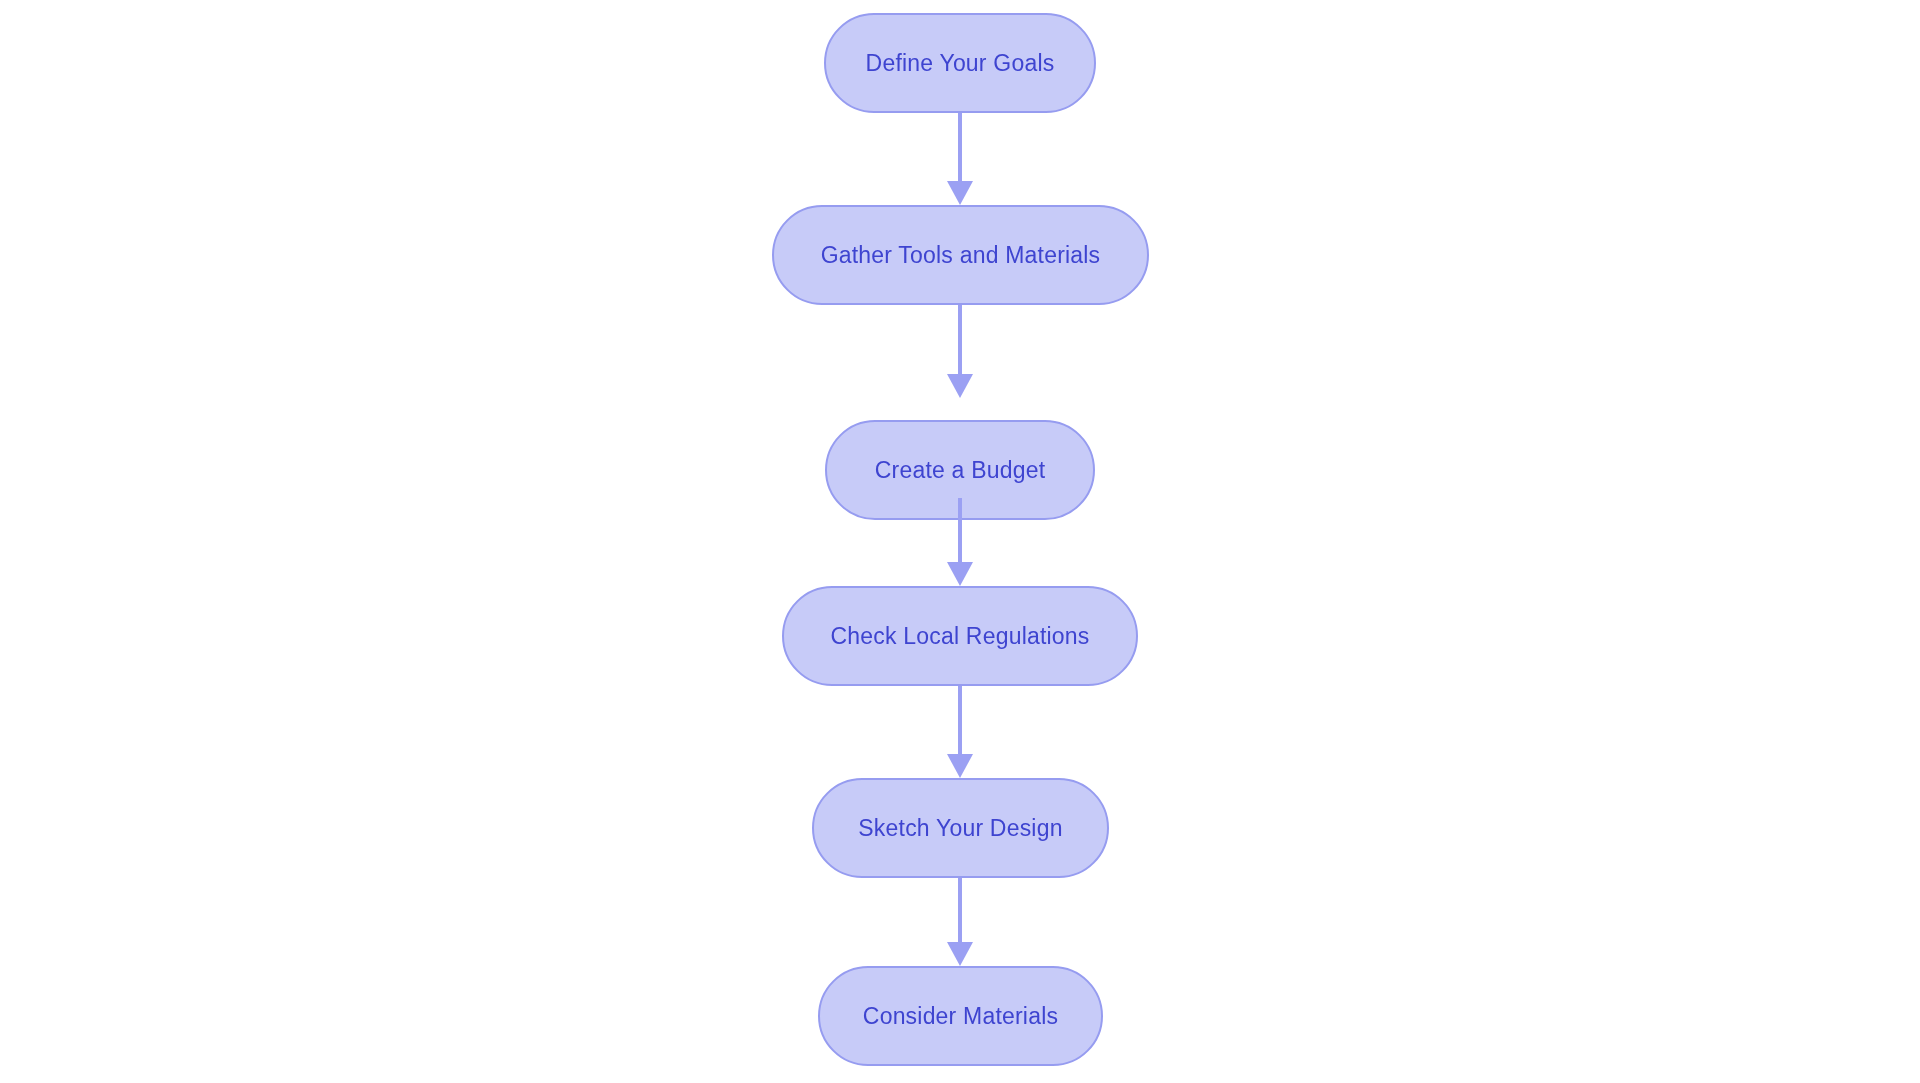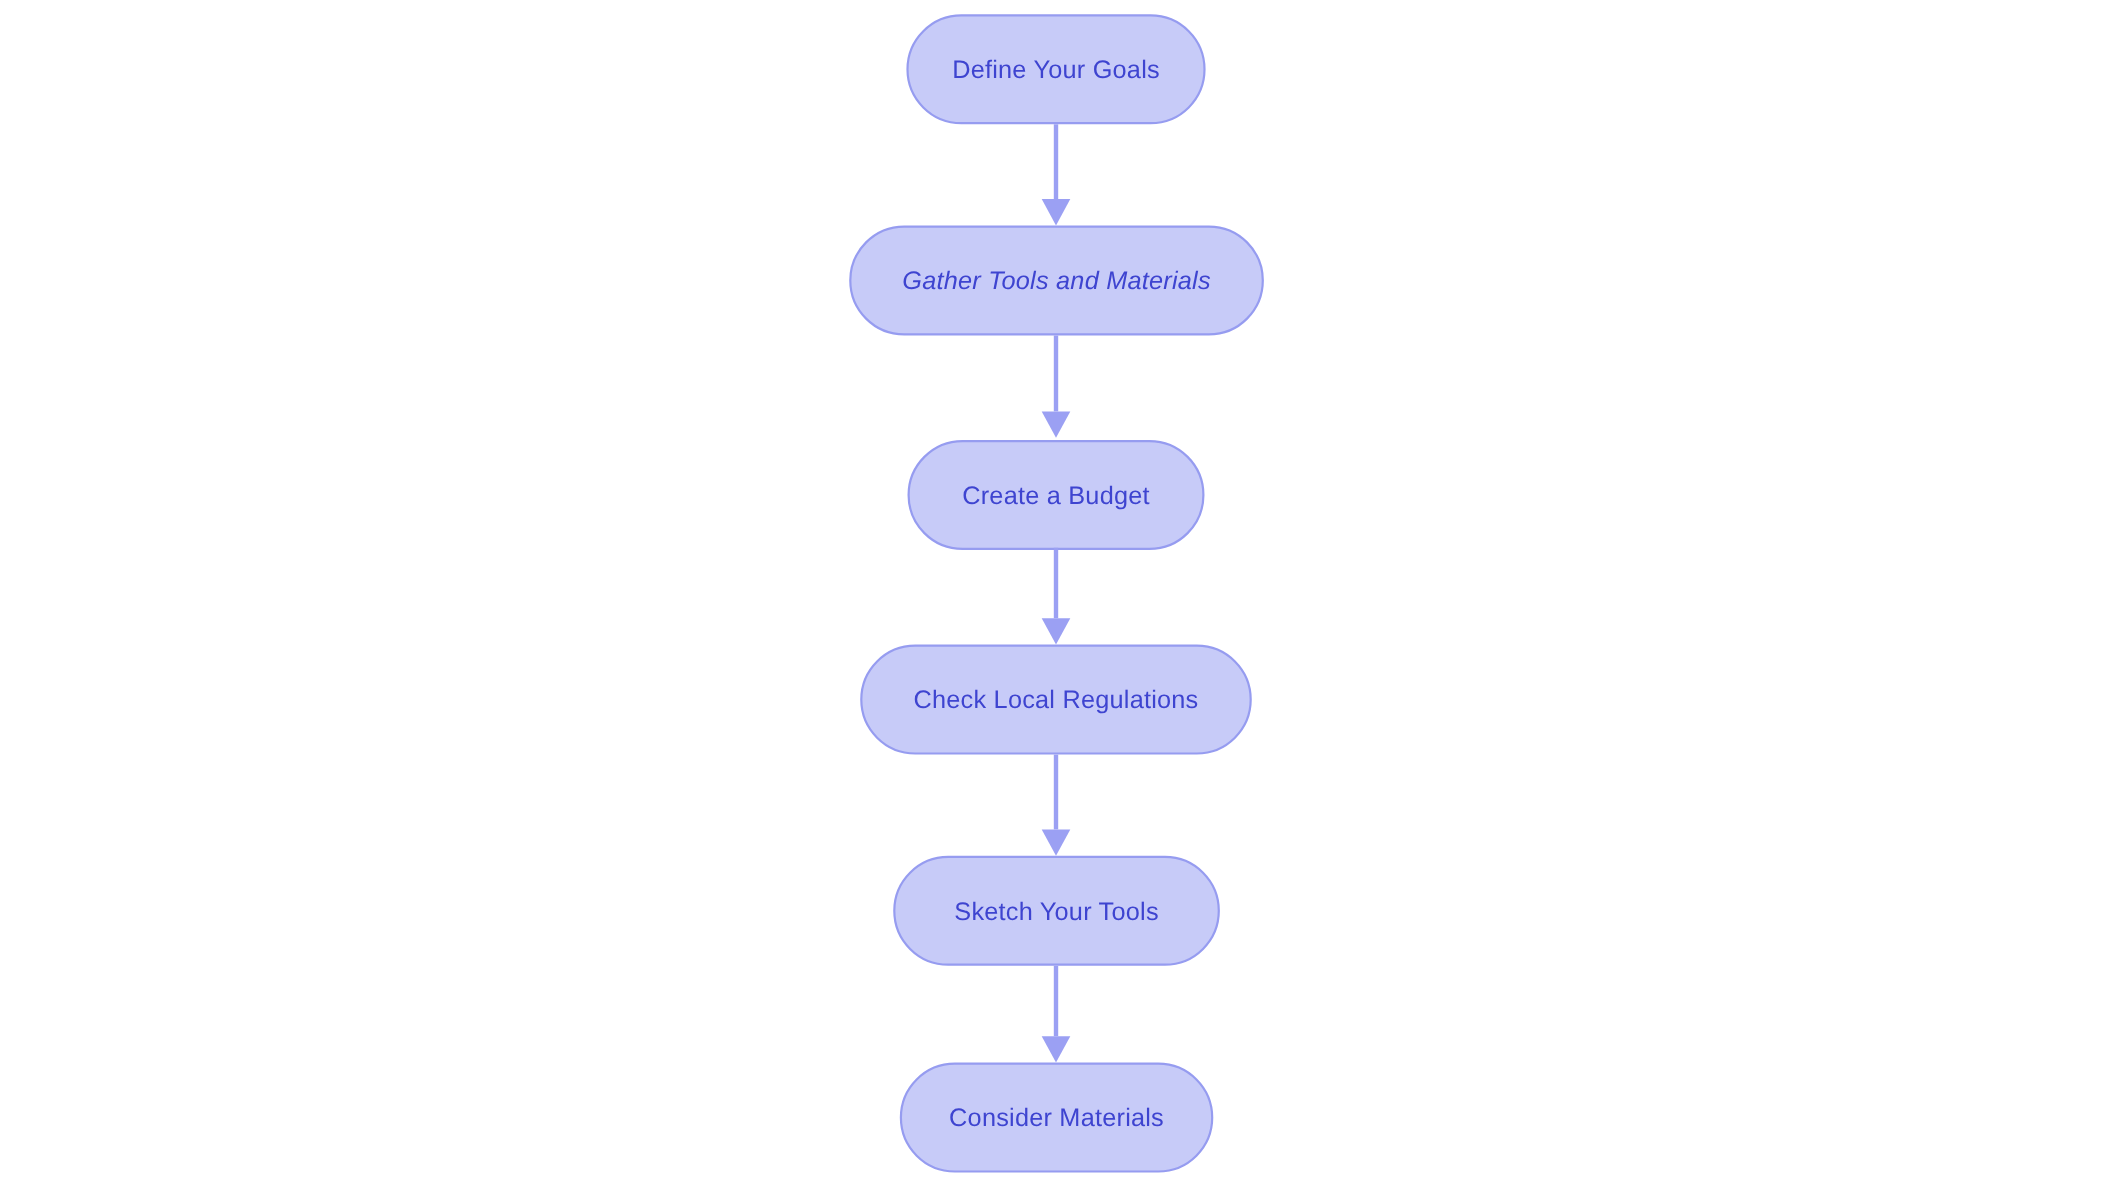--- a/index.html
+++ b/index.html
@@ -31,22 +31,22 @@
     border-radius: 52px;
     height: 100px;
   }
   .node-label {
     color: var(--node-text);
     font-size: 23px;
     letter-spacing: 0.2px;
     white-space: nowrap;
   }
   .n1 { left: 824px; top: 13px;  width: 272px; }
-  .n2 { left: 772px; top: 205px; width: 377px; font-style: italic; }
-  .n3 { left: 825px; top: 400px; width: 270px; }
+  .n2 { left: 772px; top: 205px; width: 377px; }
+  .n3 { left: 825px; top: 420px; width: 270px; }
   .n4 { left: 782px; top: 586px; width: 356px; align-items: center; }
   .n5 { left: 812px; top: 778px; width: 297px; }
   .n6 { left: 818px; top: 966px; width: 285px; }
 
   .arrow {
     position: absolute;
     left: 960px;
     transform: translateX(-50%);
     display: flex;
     flex-direction: column;
@@ -105,21 +105,21 @@
   <div class="node n4">
     <span class="node-label">Check Local Regulations</span>
   </div>
 
   <div class="arrow a4">
     <div class="arrow-line"></div>
     <div class="arrow-head"></div>
   </div>
 
   <div class="node n5">
-    <span class="node-label">Sketch Your Tools</span>
+    <span class="node-label">Sketch Your Design</span>
   </div>
 
   <div class="arrow a5">
     <div class="arrow-line"></div>
     <div class="arrow-head"></div>
   </div>
 
   <div class="node n6">
     <span class="node-label">Consider Materials</span>
   </div>

